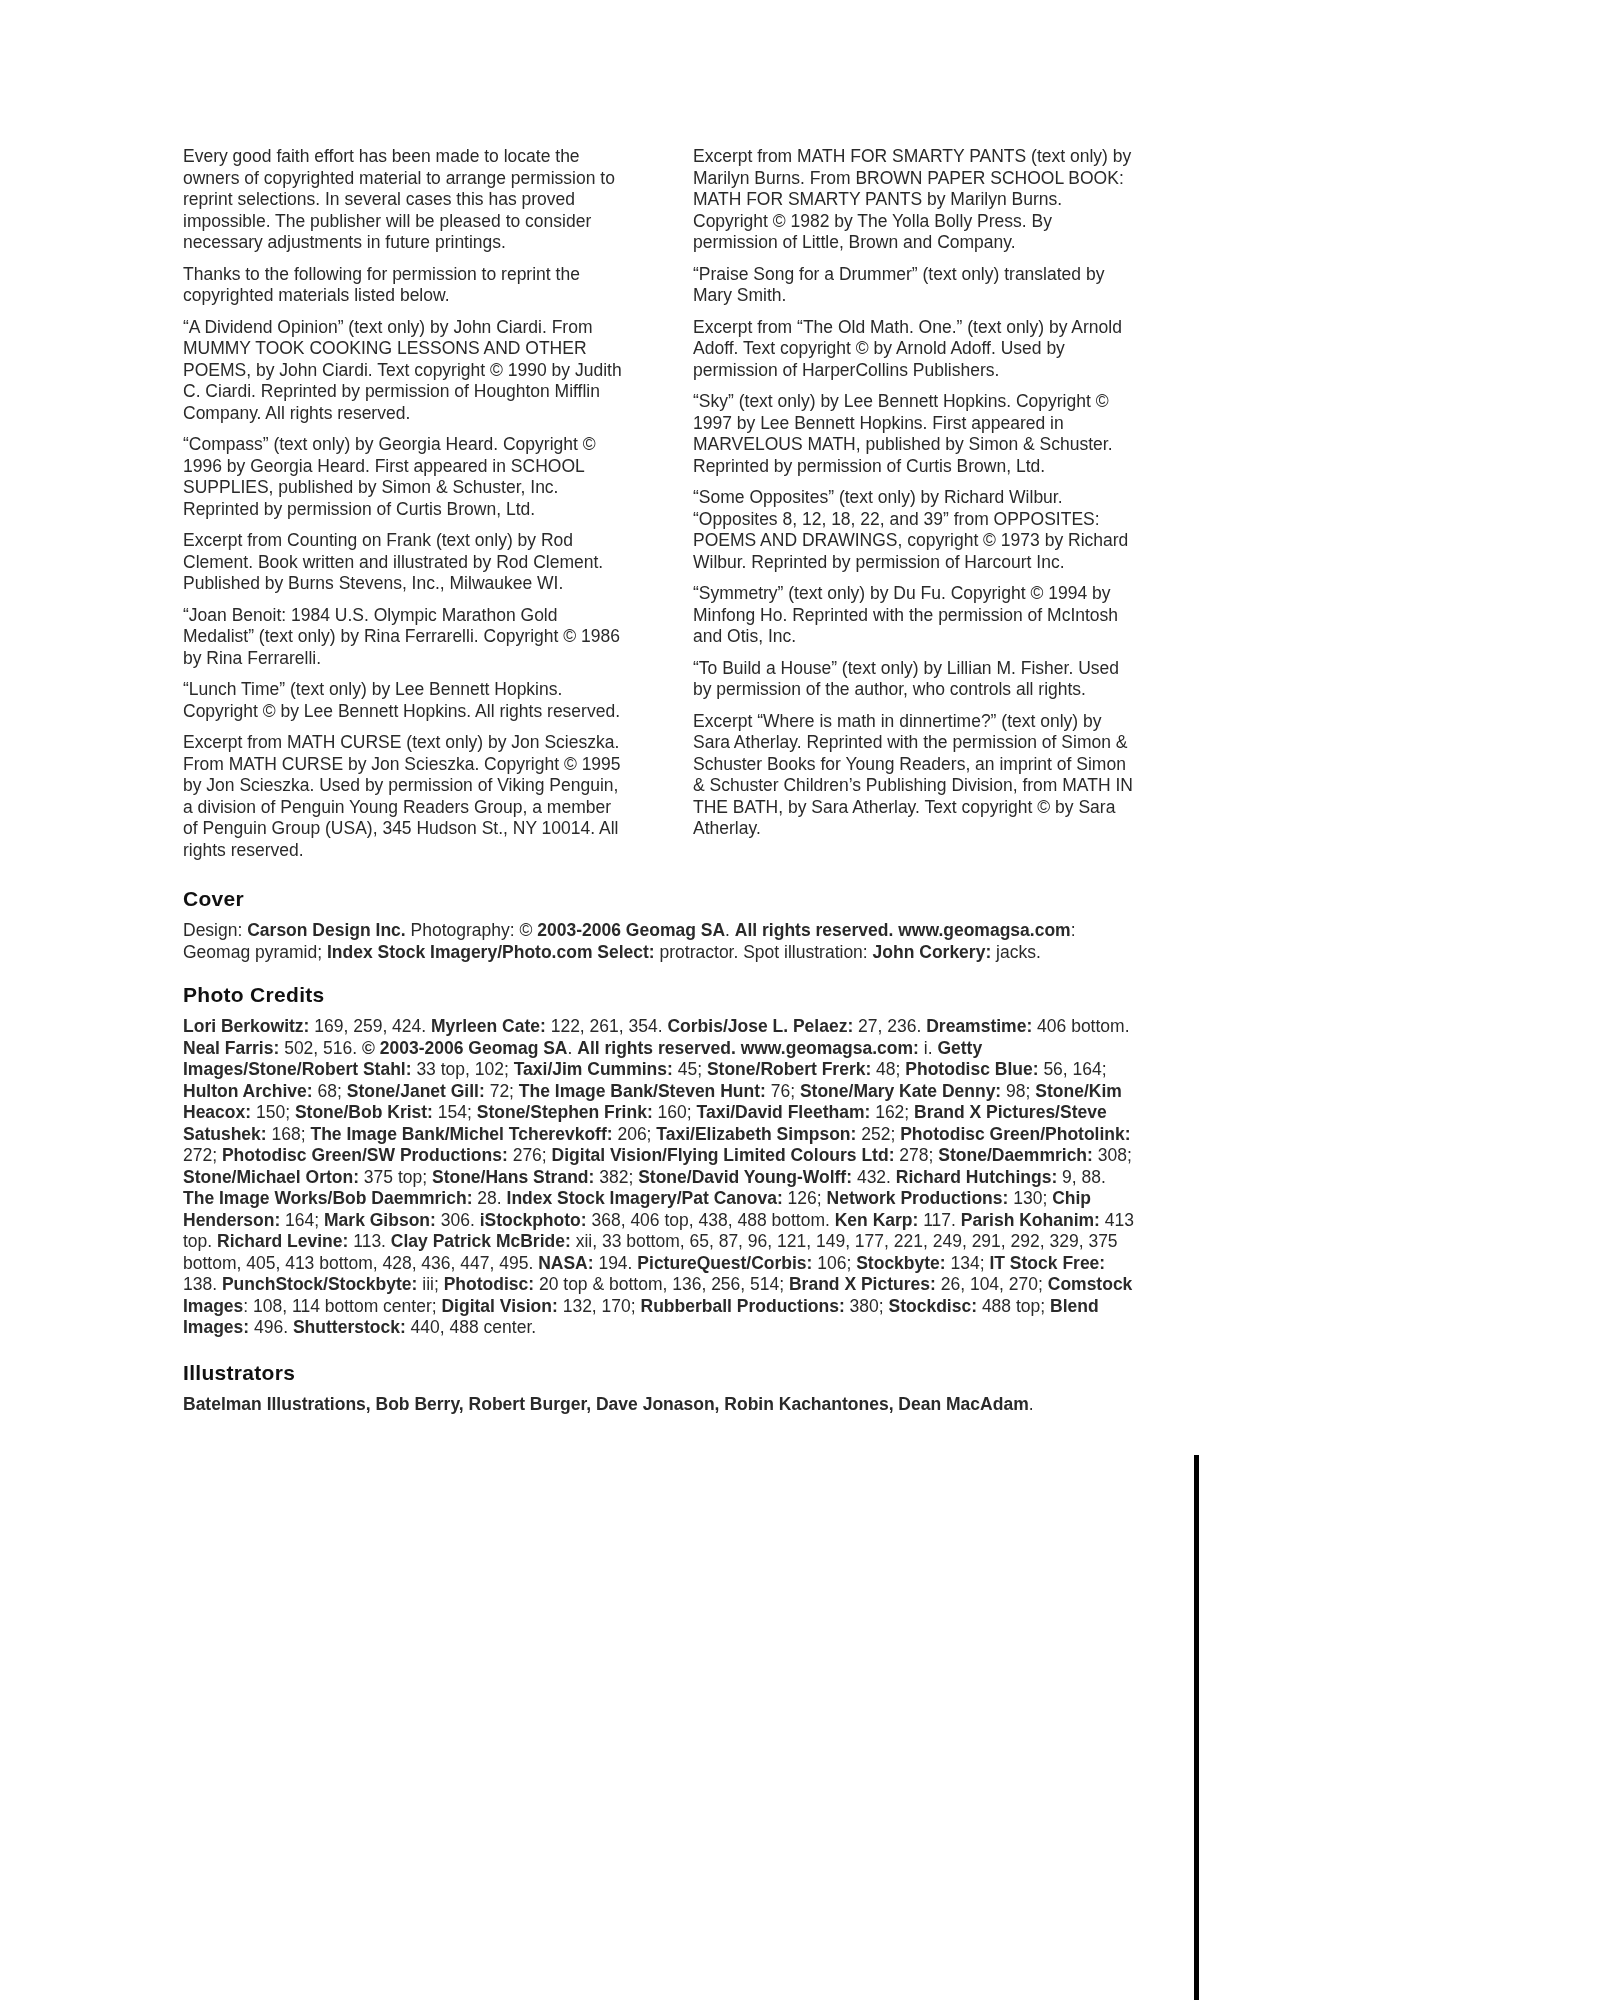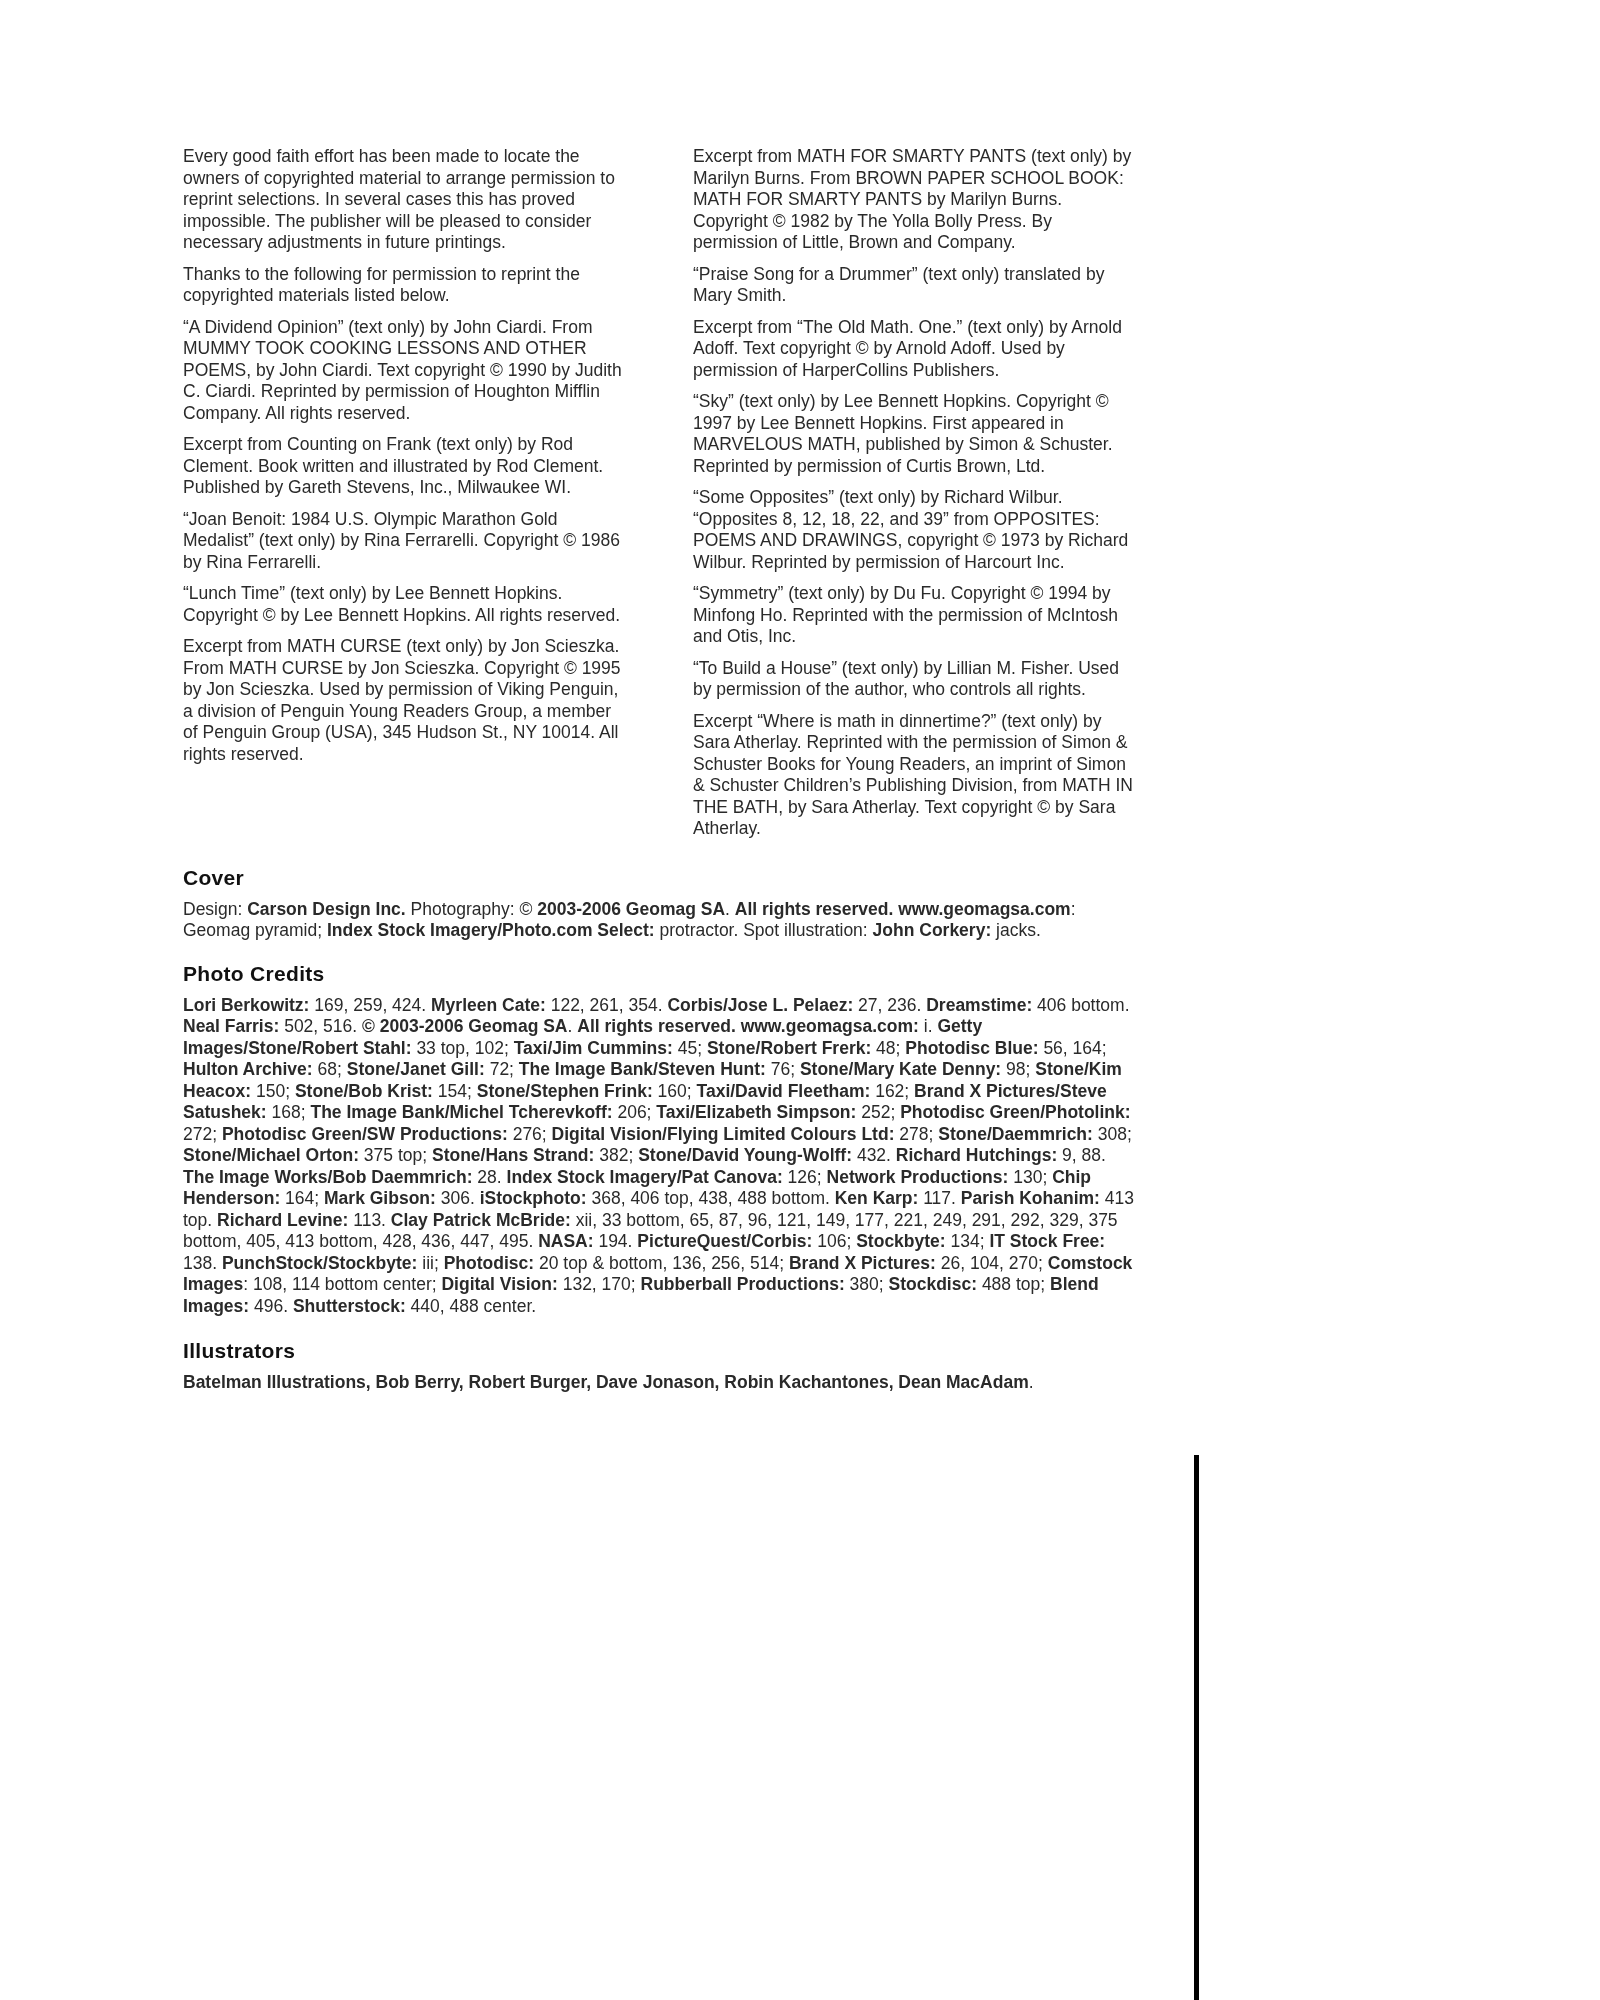--- a/index.html
+++ b/index.html
@@ -67,21 +67,22 @@
 <body>
 
 <div class="page">
 
   <section>
     <div class="columns">
       <div class="col">
           <p class="body-text"><span>Every good faith effort has been made to locate the owners of copyrighted material to arrange permission to reprint selections. In several cases this has proved impossible. The publisher will be pleased to consider necessary adjustments in future printings.</span></p>
           <p class="body-text"><span>Thanks to the following for permission to reprint the copyrighted materials listed below.</span></p>
           <p class="body-text"><span>“A Dividend Opinion” (text only) by John Ciardi. From MUMMY TOOK COOKING LESSONS AND OTHER POEMS, by John Ciardi. Text copyright © 1990 by Judith C. Ciardi. Reprinted by permission of Houghton Mifflin Company. All rights reserved.</span></p>
-          <p class="body-text"><span>Excerpt from </span><span class="run-i">Counting on Frank</span><span> (text only) by Rod Clement. Book written and illustrated by Rod Clement. Published by Gareth Stevens, Inc., Milwaukee WI.</span></p>
+          <p class="body-text"><span>“Compass” (text only) by Georgia Heard. Copyright © 1996 by Georgia Heard. First appeared in SCHOOL SUPPLIES, published by Simon &amp; Schuster, Inc. Reprinted by permission of Curtis Brown, Ltd.</span></p>
+          <p class="body-text"><span>Excerpt from </span><span class="run-i">Counting on Frank</span><span> (text only) by Rod Clement. Book written and illustrated by Rod Clement. Published by Burns Stevens, Inc., Milwaukee WI.</span></p>
           <p class="body-text"><span>“Joan Benoit: 1984 U.S. Olympic Marathon Gold Medalist” (text only) by Rina Ferrarelli. Copyright © 1986 by Rina Ferrarelli.</span></p>
           <p class="body-text"><span>“Lunch Time” (text only) by Lee Bennett Hopkins. Copyright © by Lee Bennett Hopkins. All rights reserved.</span></p>
           <p class="body-text"><span>Excerpt from MATH CURSE (text only) by Jon Scieszka. From MATH CURSE by Jon Scieszka. Copyright © 1995 by Jon Scieszka. Used by permission of Viking Penguin, a division of Penguin Young Readers Group, a member of Penguin Group (USA), 345 Hudson St., NY 10014. All rights reserved.</span></p>
         </div>
       <div class="col">
           <p class="body-text"><span>Excerpt from MATH FOR SMARTY PANTS (text only) by Marilyn Burns. From BROWN PAPER SCHOOL BOOK: MATH FOR SMARTY PANTS by Marilyn Burns. Copyright © 1982 by The Yolla Bolly Press. By permission of Little, Brown and Company.</span></p>
           <p class="body-text"><span>“Praise Song for a Drummer” (text only) translated by Mary Smith.</span></p>
           <p class="body-text"><span>Excerpt from “The Old Math. One.” (text only) by Arnold Adoff. Text copyright © by Arnold Adoff. Used by permission of HarperCollins Publishers.</span></p>
           <p class="body-text"><span>“Sky” (text only) by Lee Bennett Hopkins. Copyright © 1997 by Lee Bennett Hopkins. First appeared in MARVELOUS MATH, published by Simon &amp; Schuster. Reprinted by permission of Curtis Brown, Ltd.</span></p>
           <p class="body-text"><span>“Some Opposites” (text only) by Richard Wilbur. “Opposites 8, 12, 18, 22, and 39” from OPPOSITES: POEMS AND DRAWINGS, copyright © 1973 by Richard Wilbur. Reprinted by permission of Harcourt Inc.</span></p>

